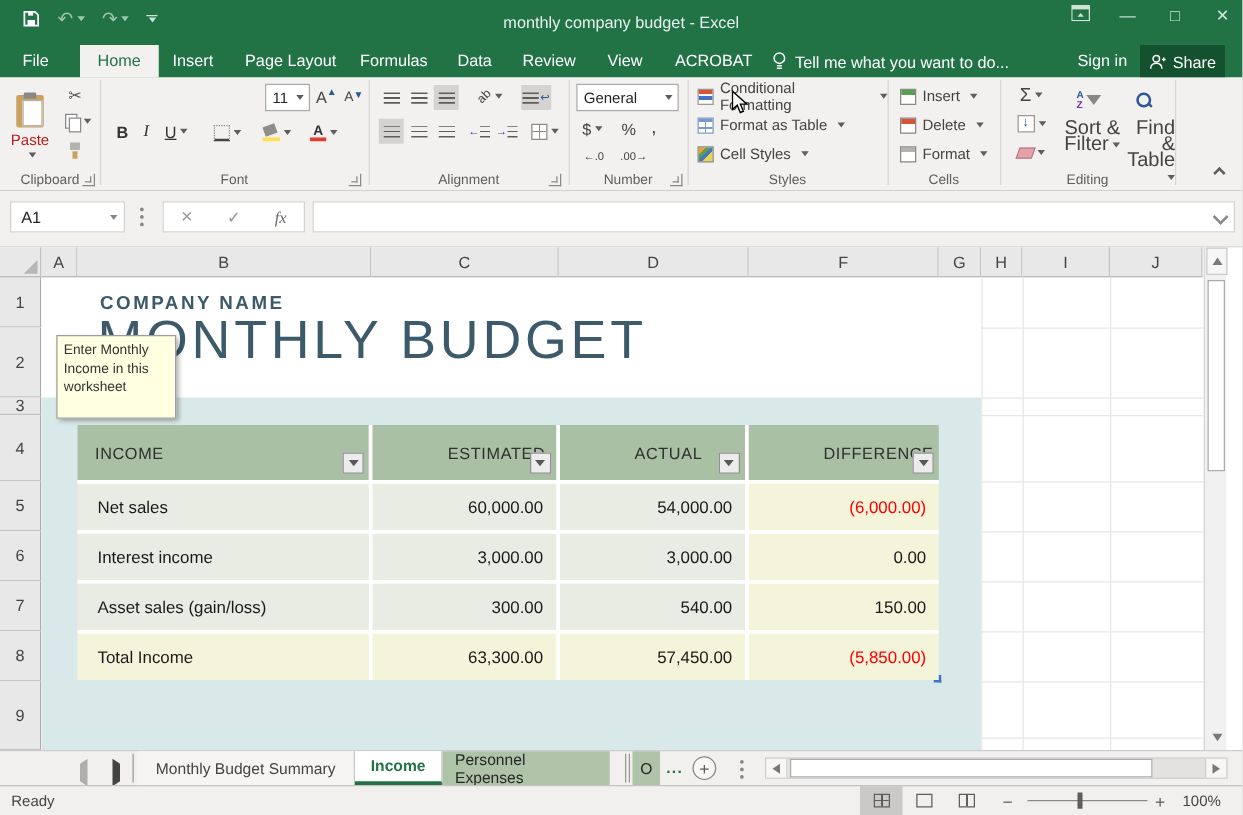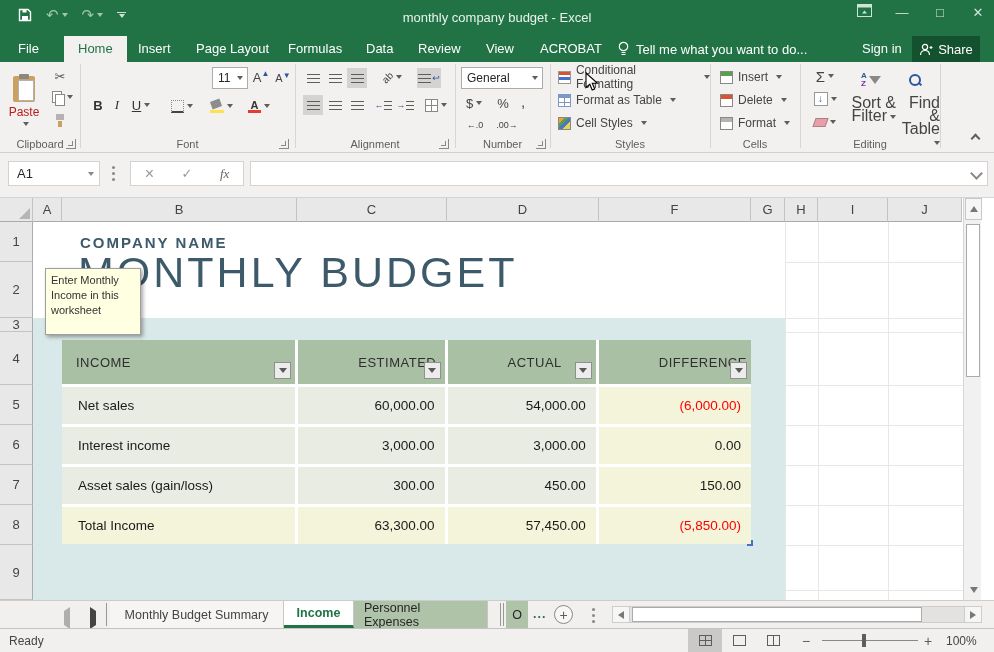--- a/index.html
+++ b/index.html
@@ -542,21 +542,21 @@
         </div>
         <div class="btr">
           <div class="btc c0 lab">Interest income</div>
           <div class="btc c1 cl num">3,000.00</div>
           <div class="btc c2 cl num">3,000.00</div>
           <div class="btc c3 cl num diffc">0.00</div>
         </div>
         <div class="btr">
           <div class="btc c0 lab">Asset sales (gain/loss)</div>
           <div class="btc c1 cl num">300.00</div>
-          <div class="btc c2 cl num">450.00</div>
+          <div class="btc c2 cl num">540.00</div>
           <div class="btc c3 cl num diffc">150.00</div>
         </div>
         <div class="btr totalrow">
           <div class="btc c0 lab">Total Income</div>
           <div class="btc c1 cl num">63,300.00</div>
           <div class="btc c2 cl num">57,450.00</div>
           <div class="btc c3 cl num neg">(5,850.00)</div>
         </div>
         <div class="resizer"></div>
       </div>

